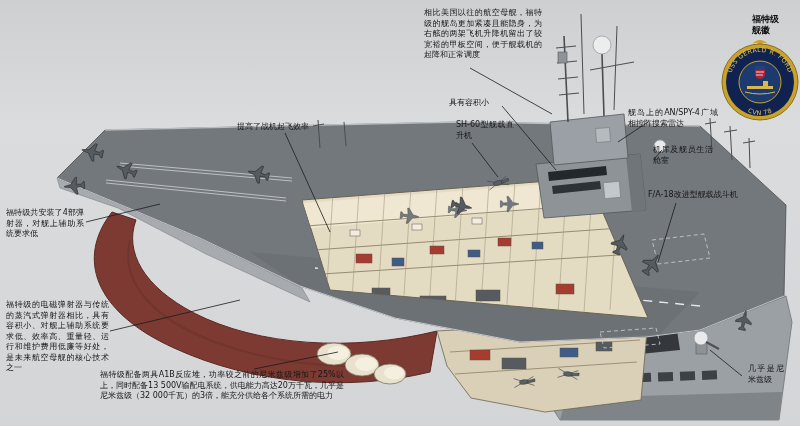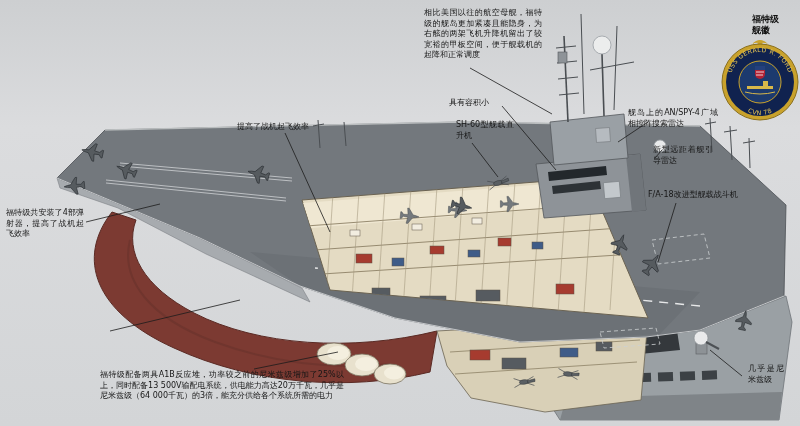--- a/index.html
+++ b/index.html
@@ -192,24 +192,25 @@
       <path d="M254,369 L338,352"></path>
       <path d="M742,376 L710,350"></path>
     </g>
   </svg>
 
   <div class="callout" style="left:424px;top:8px;width:118px">相比美国以往的航空母舰，福特级的舰岛更加紧凑且能隐身，为右舷的两架飞机升降机留出了较宽裕的甲板空间，便于舰载机的起降和正常调度</div>
   <div class="callout nowrap" style="left:449px;top:98px">具有容积小</div>
   <div class="callout nowrap" style="left:237px;top:122px">提高了战机起飞效率</div>
   <div class="callout" style="left:456px;top:120px;width:58px">SH-60型舰载直升机</div>
   <div class="callout" style="left:628px;top:108px;width:90px">舰岛上的AN/SPY-4广域相控阵搜索雷达</div>
-  <div class="callout" style="left:653px;top:145px;width:60px">新型远距着舰引导雷达</div>
+  <div class="callout" style="left:653px;top:145px;width:60px">机库及舰员生活舱室</div>
   <div class="callout" style="left:648px;top:190px;width:92px">F/A-18改进型舰载战斗机</div>
-  <div class="callout" style="left:6px;top:208px;width:78px">福特级共安装了4部弹射器，提高了战机起飞效率</div>
-  <div class="callout" style="left:100px;top:370px;width:244px">福特级配备两具A1B反应堆，功率较之前的尼米兹级增加了25%以上，同时配备13 500V输配电系统，供电能力高达20万千瓦，几乎是尼米兹级（64 000千瓦）的3倍，能充分供给各个系统所需的电力</div>
+  <div class="callout" style="left:6px;top:208px;width:78px">福特级共安装了4部弹射器，对舰上辅助系统要求低</div>
+  <div class="callout" style="left:6px;top:300px;width:103px">福特级的电磁弹射器与传统的蒸汽式弹射器相比，具有容积小、对舰上辅助系统要求低、效率高、重量轻、运行和维护费用低廉等好处，是未来航空母舰的核心技术之一</div>
+  <div class="callout" style="left:100px;top:370px;width:244px">福特级配备两具A1B反应堆，功率较之前的尼米兹级增加了25%以上，同时配备13 500V输配电系统，供电能力高达20万千瓦，几乎是尼米兹级（32 000千瓦）的3倍，能充分供给各个系统所需的电力</div>
   <div class="callout" style="left:748px;top:364px;width:36px">几乎是尼米兹级</div>
 
   <div class="crest-label">福特级舰徽</div>
   <div class="crest">
     <svg width="82" height="86" viewBox="0 0 82 86">
       <defs>
         <path id="arcTop" d="M11,46 A30,30 0 0 1 71,46"></path>
         <path id="arcBot" d="M14,52 A27,27 0 0 0 68,52"></path>
       </defs>
       <path d="M33,8 Q41,0 49,8 Q45,6 41,7 Q37,6 33,8 Z" fill="#c9a22c"></path>

